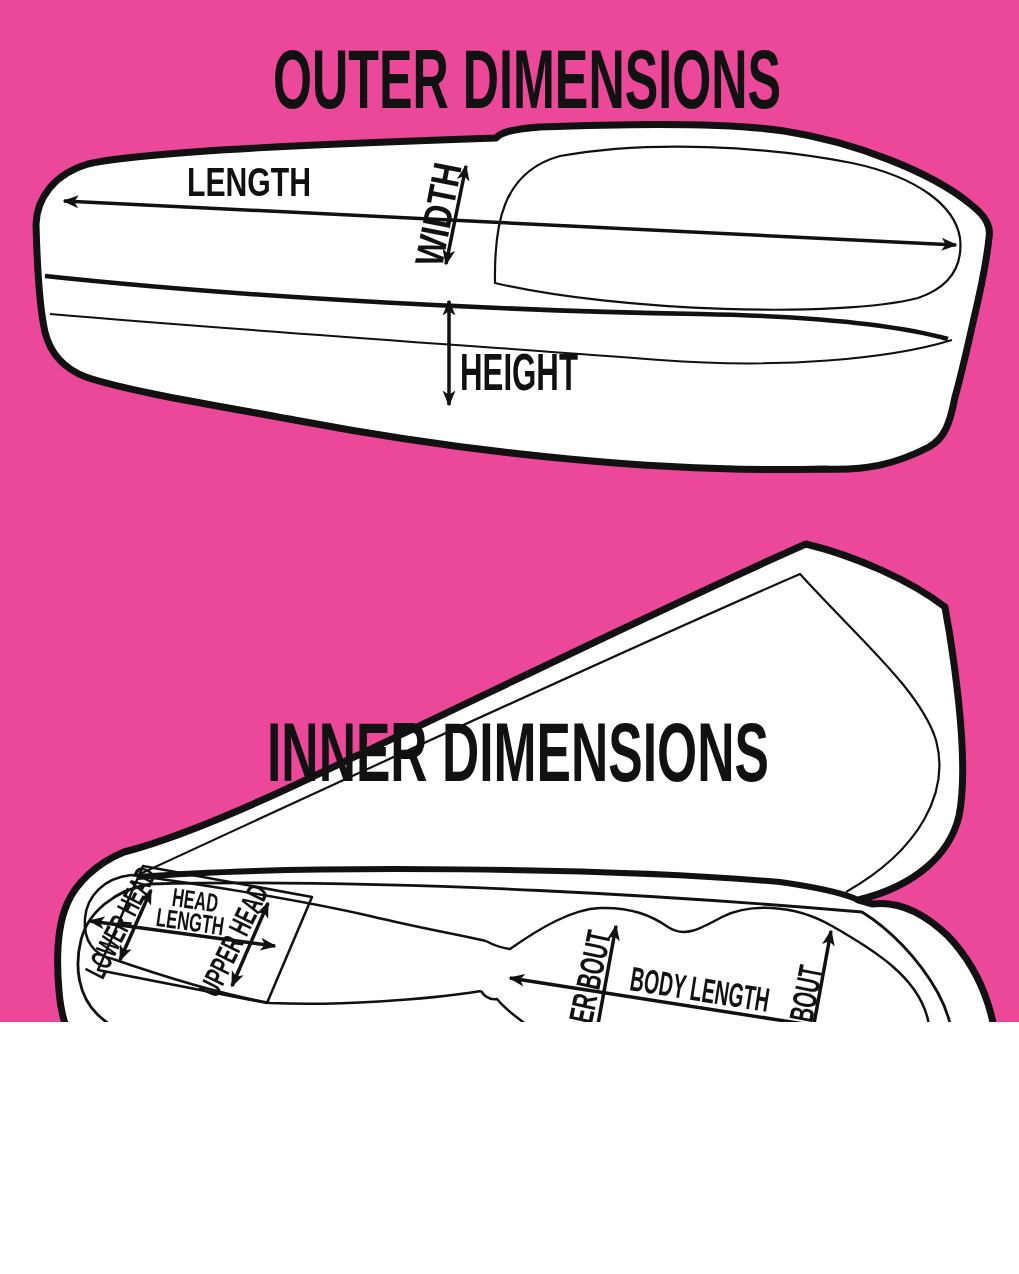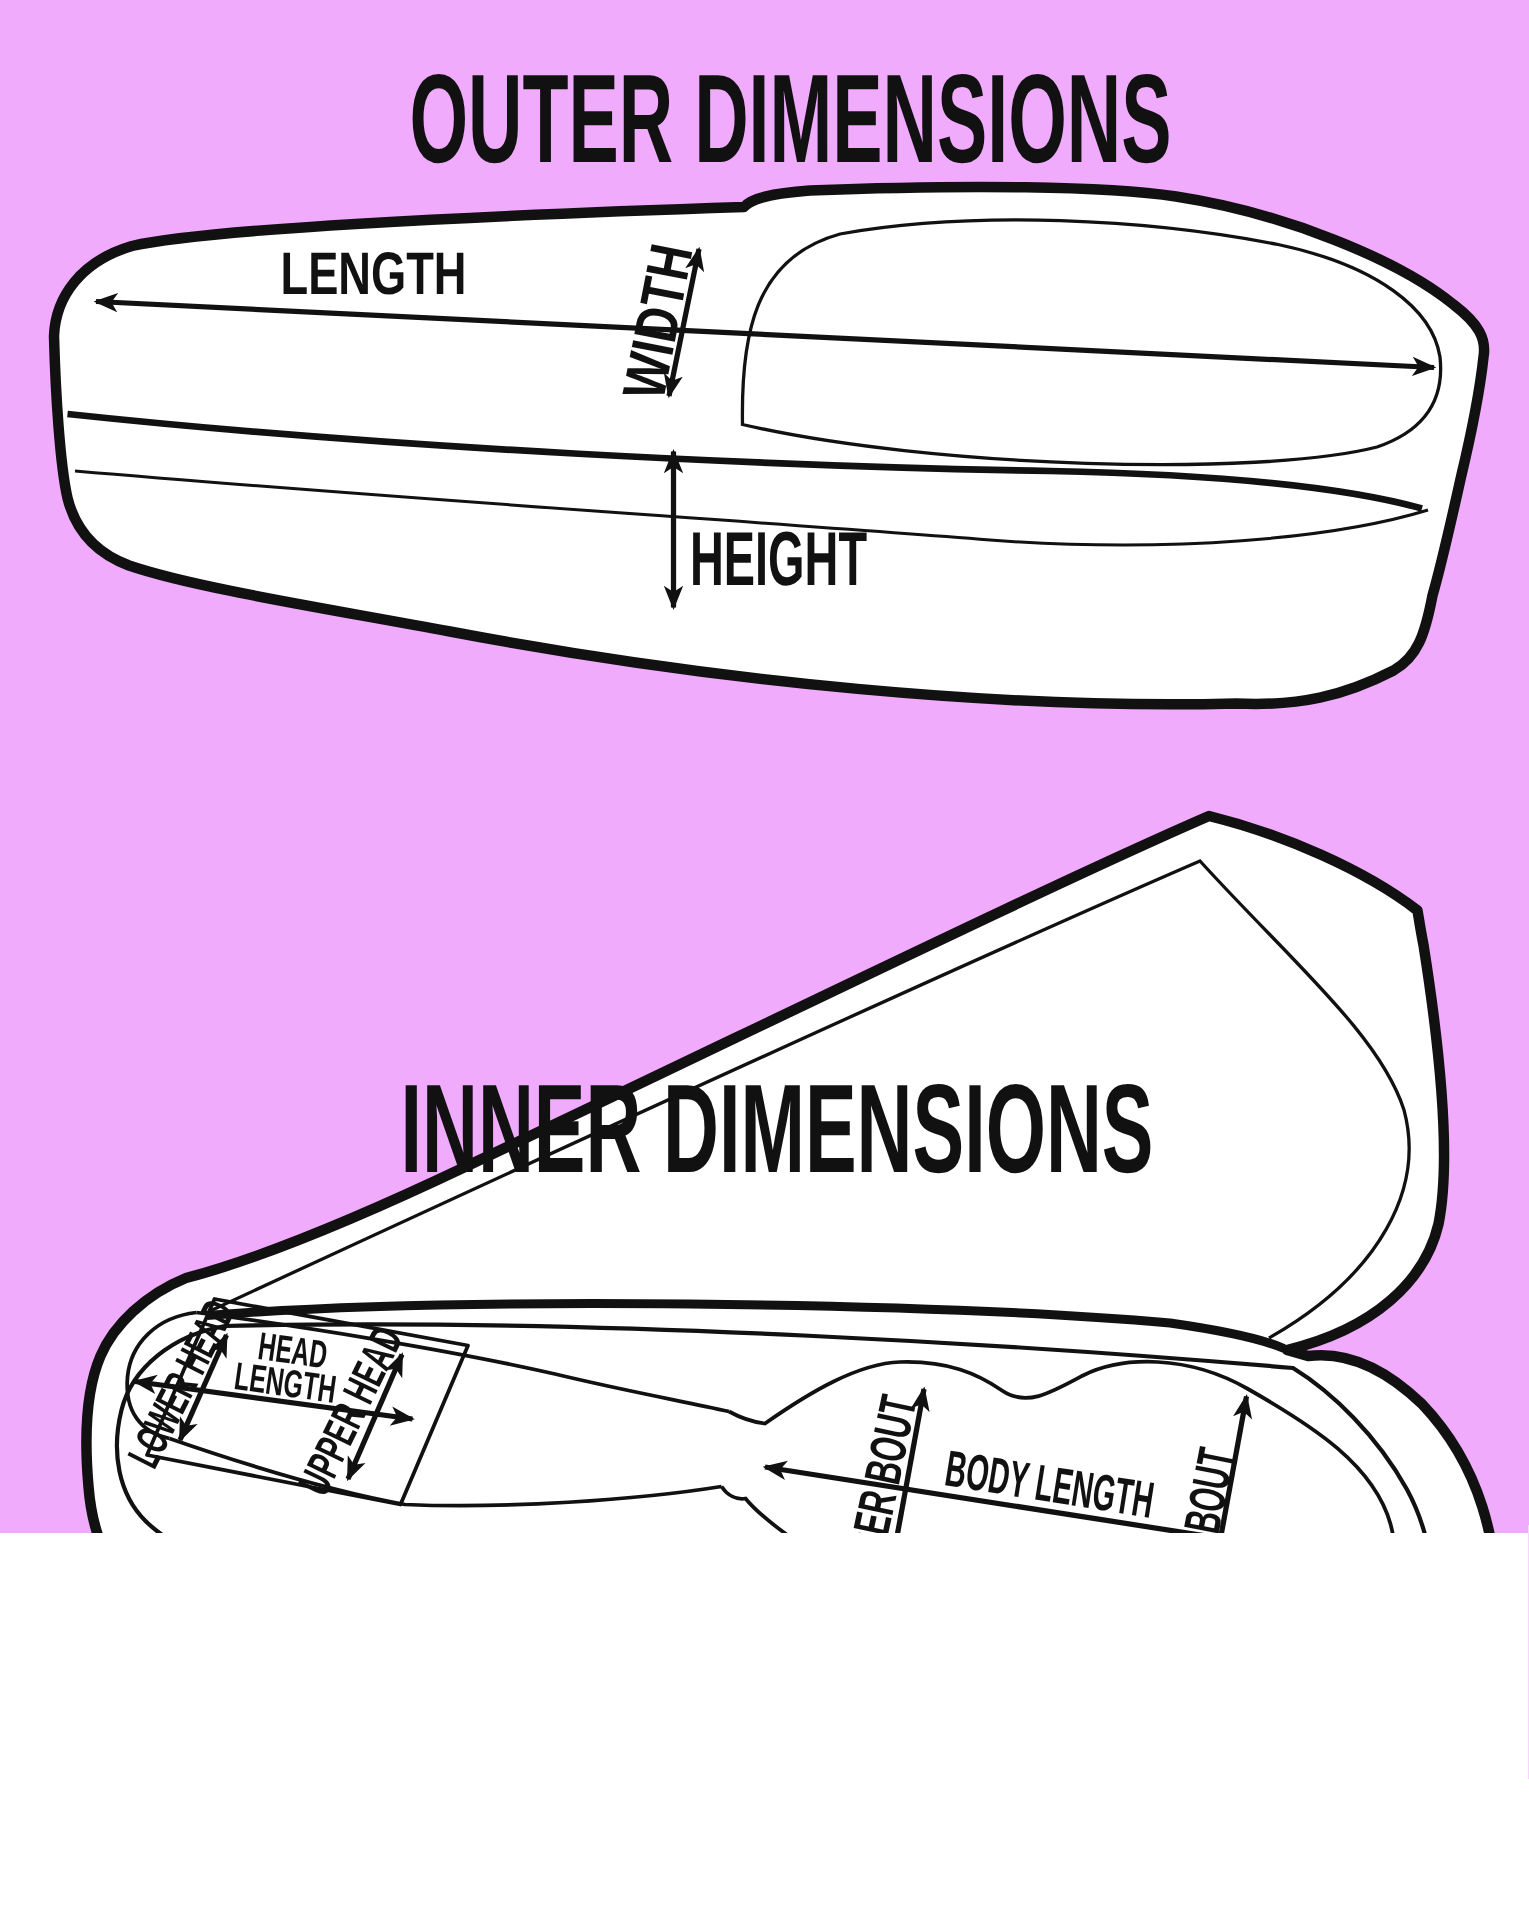--- a/index.html
+++ b/index.html
@@ -4,21 +4,21 @@
 <style>
   html, body {
     margin: 0;
     padding: 0;
     background: #ffffff;
   }
   .stage {
     position: relative;
     width: 1019px;
     height: 1022px;
-    background: #f0abfc;
+    background: #ec4899;
     overflow: hidden;
   }
   svg { display: block; }
   text {
     font-family: "Liberation Sans", "DejaVu Sans", sans-serif;
     font-weight: bold;
     fill: #111111;
   }
   .ink-stroke { stroke: #111111; fill: none; }
   .filled-white { fill: #ffffff; }

